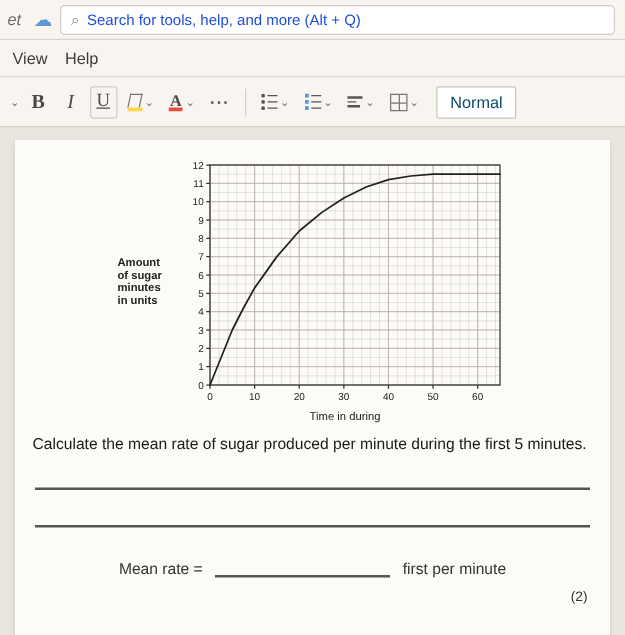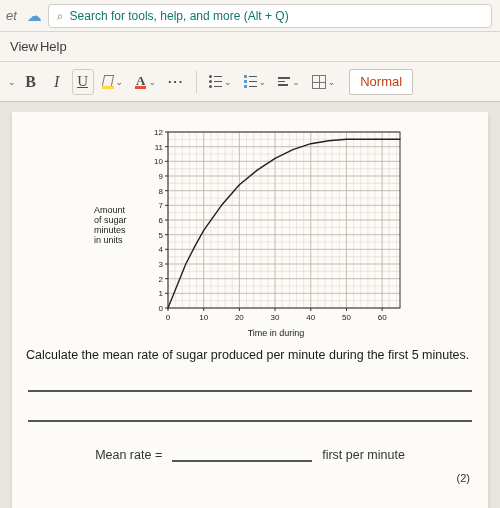--- a/index.html
+++ b/index.html
@@ -20,46 +20,46 @@
     padding-left: 6px; border-bottom: 1px solid #d8d4cf;
   }
   .et-fragment { color: #6a6a6a; font-size: 13px; margin-right: 4px; font-style: italic; }
   .cloud-icon { color: #5b9bd5; font-size: 15px; }
   .search-box {
     flex: 1; height: 24px; border: 1px solid #d0ccc7; border-radius: 4px;
     background: #fff; display: flex; align-items: center; padding: 0 8px;
     color: #888; gap: 6px; margin-right: 8px;
   }
   .search-box .mag { color: #888; font-size: 12px; }
-  .search-ph { font-size: 12px; color: #0f766e; }
+  .search-ph { font-size: 12px; color: #1d4ed8; }
 
   
   .menu-row {
     height: 30px; background: #f8f5f0; display: flex; align-items: center;
-    gap: 2px; padding: 0 10px; border-bottom: 1px solid #d8d4cf;
+    gap: 14px; padding: 0 10px; border-bottom: 1px solid #d8d4cf;
   }
   .menu-row .menu-item { color: #3c3c3c; font-size: 13px; }
 
   
   .toolbar {
     height: 40px; background: #f8f5f0; display: flex; align-items: center;
     gap: 4px; padding: 0 6px; border-bottom: 1px solid #c9c5bf;
   }
   .tb-btn {
     height: 26px; min-width: 22px; display: flex; align-items: center; justify-content: center;
     padding: 0 4px; border-radius: 3px; color: #4a4a4a;
   }
   .tb-btn.bold { font-weight: 700; font-family: "Times New Roman", serif; font-size: 16px; }
   .tb-btn.italic { font-style: italic; font-family: "Times New Roman", serif; font-size: 16px; }
   .tb-btn.underline { text-decoration: underline; font-family: "Times New Roman", serif; font-size: 15px; border:1px solid #d0ccc7; }
   .chev { font-size: 9px; color: #666; margin-left: 2px; }
   .sep { width: 1px; height: 22px; background: #d3cfc9; margin: 0 4px; }
   .style-selector {
     height: 26px; border: 1px solid #c9c5bf; background: #fff; display: flex;
-    align-items: center; padding: 0 10px; border-radius: 2px; color: #c2410c; gap: 6px;
+    align-items: center; padding: 0 10px; border-radius: 2px; color: #0c4a6e; gap: 6px;
     font-size: 13px; margin-left: 6px;
   }
   .highlight-ic { display:inline-block; width:12px; height:14px; position:relative; }
   .highlight-ic::before { content:""; position:absolute; left:1px; top:0; width:8px; height:10px; border:1px solid #777; border-bottom:none; transform:skewX(-12deg); }
   .highlight-ic::after { content:""; position:absolute; left:0; bottom:0; width:12px; height:3px; background:#ffd54a; }
   .fontcolor-ic { font-weight:700; font-family:Georgia, serif; font-size:13px; display:inline-block; border-bottom:3px solid #e74c3c; line-height:11px; padding:0 1px;}
   .ellipsis { font-weight:700; letter-spacing:1px; }
   .list-ic { display:inline-flex; flex-direction:column; gap:2px; }
   .list-ic .row { display:flex; align-items:center; gap:2px; }
   .bullet { width:3px; height:3px; border-radius:50%; background:#555; }
@@ -82,21 +82,21 @@
     padding: 12px 14px 6px 14px;
     position: relative;
   }
 
   
   .chart-wrap {
     display: flex; flex-direction: column; align-items: center;
     margin: 2px 0 8px 0;
   }
   .chart-body { display:flex; align-items:center; gap:6px; }
-  .ylabel { font-size:9px; color:#222; line-height:1.1; text-align:left; width:46px; }
+  .ylabel { font-size:9px; color:#222; line-height:1.1; text-align:left; width:46px;font-weight:bold; }
   .plot-zone { position:relative; }
   svg.chart { display:block; }
   .xlabel { font-size:9px; color:#222; text-align:center; margin-top:2px; }
 
   .question { font-size:12.5px; color:#1a1a1a; margin: 10px 0 8px 0; }
   .answer-line { height:1px; background:#fff; border-bottom:2px solid #555; margin: 28px 2px 0 2px; }
   .rate-row { display:flex; align-items:flex-end; justify-content:center; gap:6px; margin-top:26px; font-size:12.5px; }
   .rate-blank { width:140px; border-bottom:2px solid #555; height:1px; display:inline-block; margin:0 4px; }
   .marks { text-align:right; font-size:11px; margin-top:10px; padding-right:4px; color:#333;}
 </style>

